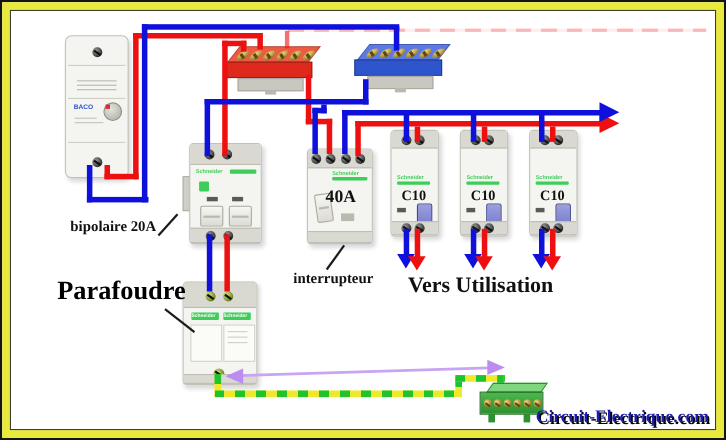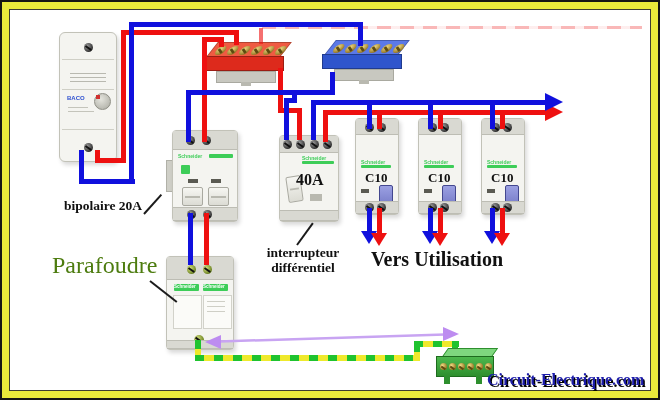--- a/index.html
+++ b/index.html
@@ -273,25 +273,24 @@
   </svg>
 
   <div class="pline" style="left:144px;top:213px;width:26px;transform:rotate(-48deg)"></div>
   <div class="pline" style="left:150px;top:280px;width:34px;transform:rotate(38deg)"></div>
   <div class="pline" style="left:297px;top:244px;width:27px;transform:rotate(-54deg)"></div>
 
   <div class="txt" style="left:40px;top:198px;width:126px;text-align:center;font-size:13.5px;font-weight:bold;color:#111;line-height:16px">
     <div>bipolaire 20A</div>
   </div>
 
-  <div class="txt" style="left:52px;top:252px;font-size:24px;font-weight:normal;color:#4d7c0f">Parafoudre</div>
+  <div class="txt" style="left:52px;top:252px;font-size:24px;font-weight:bold;color:#000000">Parafoudre</div>
 
   <div class="txt" style="left:244px;top:245px;width:118px;text-align:center;font-size:13.5px;font-weight:bold;color:#111;line-height:15px">
     <div>interrupteur</div>
-    <div>différentiel</div>
   </div>
 
   <div class="txt" style="left:371px;top:248px;font-size:20px;font-weight:bold;color:#111">Vers Utilisation</div>
 
 
   <div class="txt" style="left:487px;top:371px;font-size:16px;font-weight:bold;color:#1c1caa;text-shadow:1.5px 1.5px 0 #000">Circuit-Electrique.com</div>
 
   <div class="frame-outer"></div>
   <div class="frame-yellow"></div>
   <div class="frame-inner"></div>

